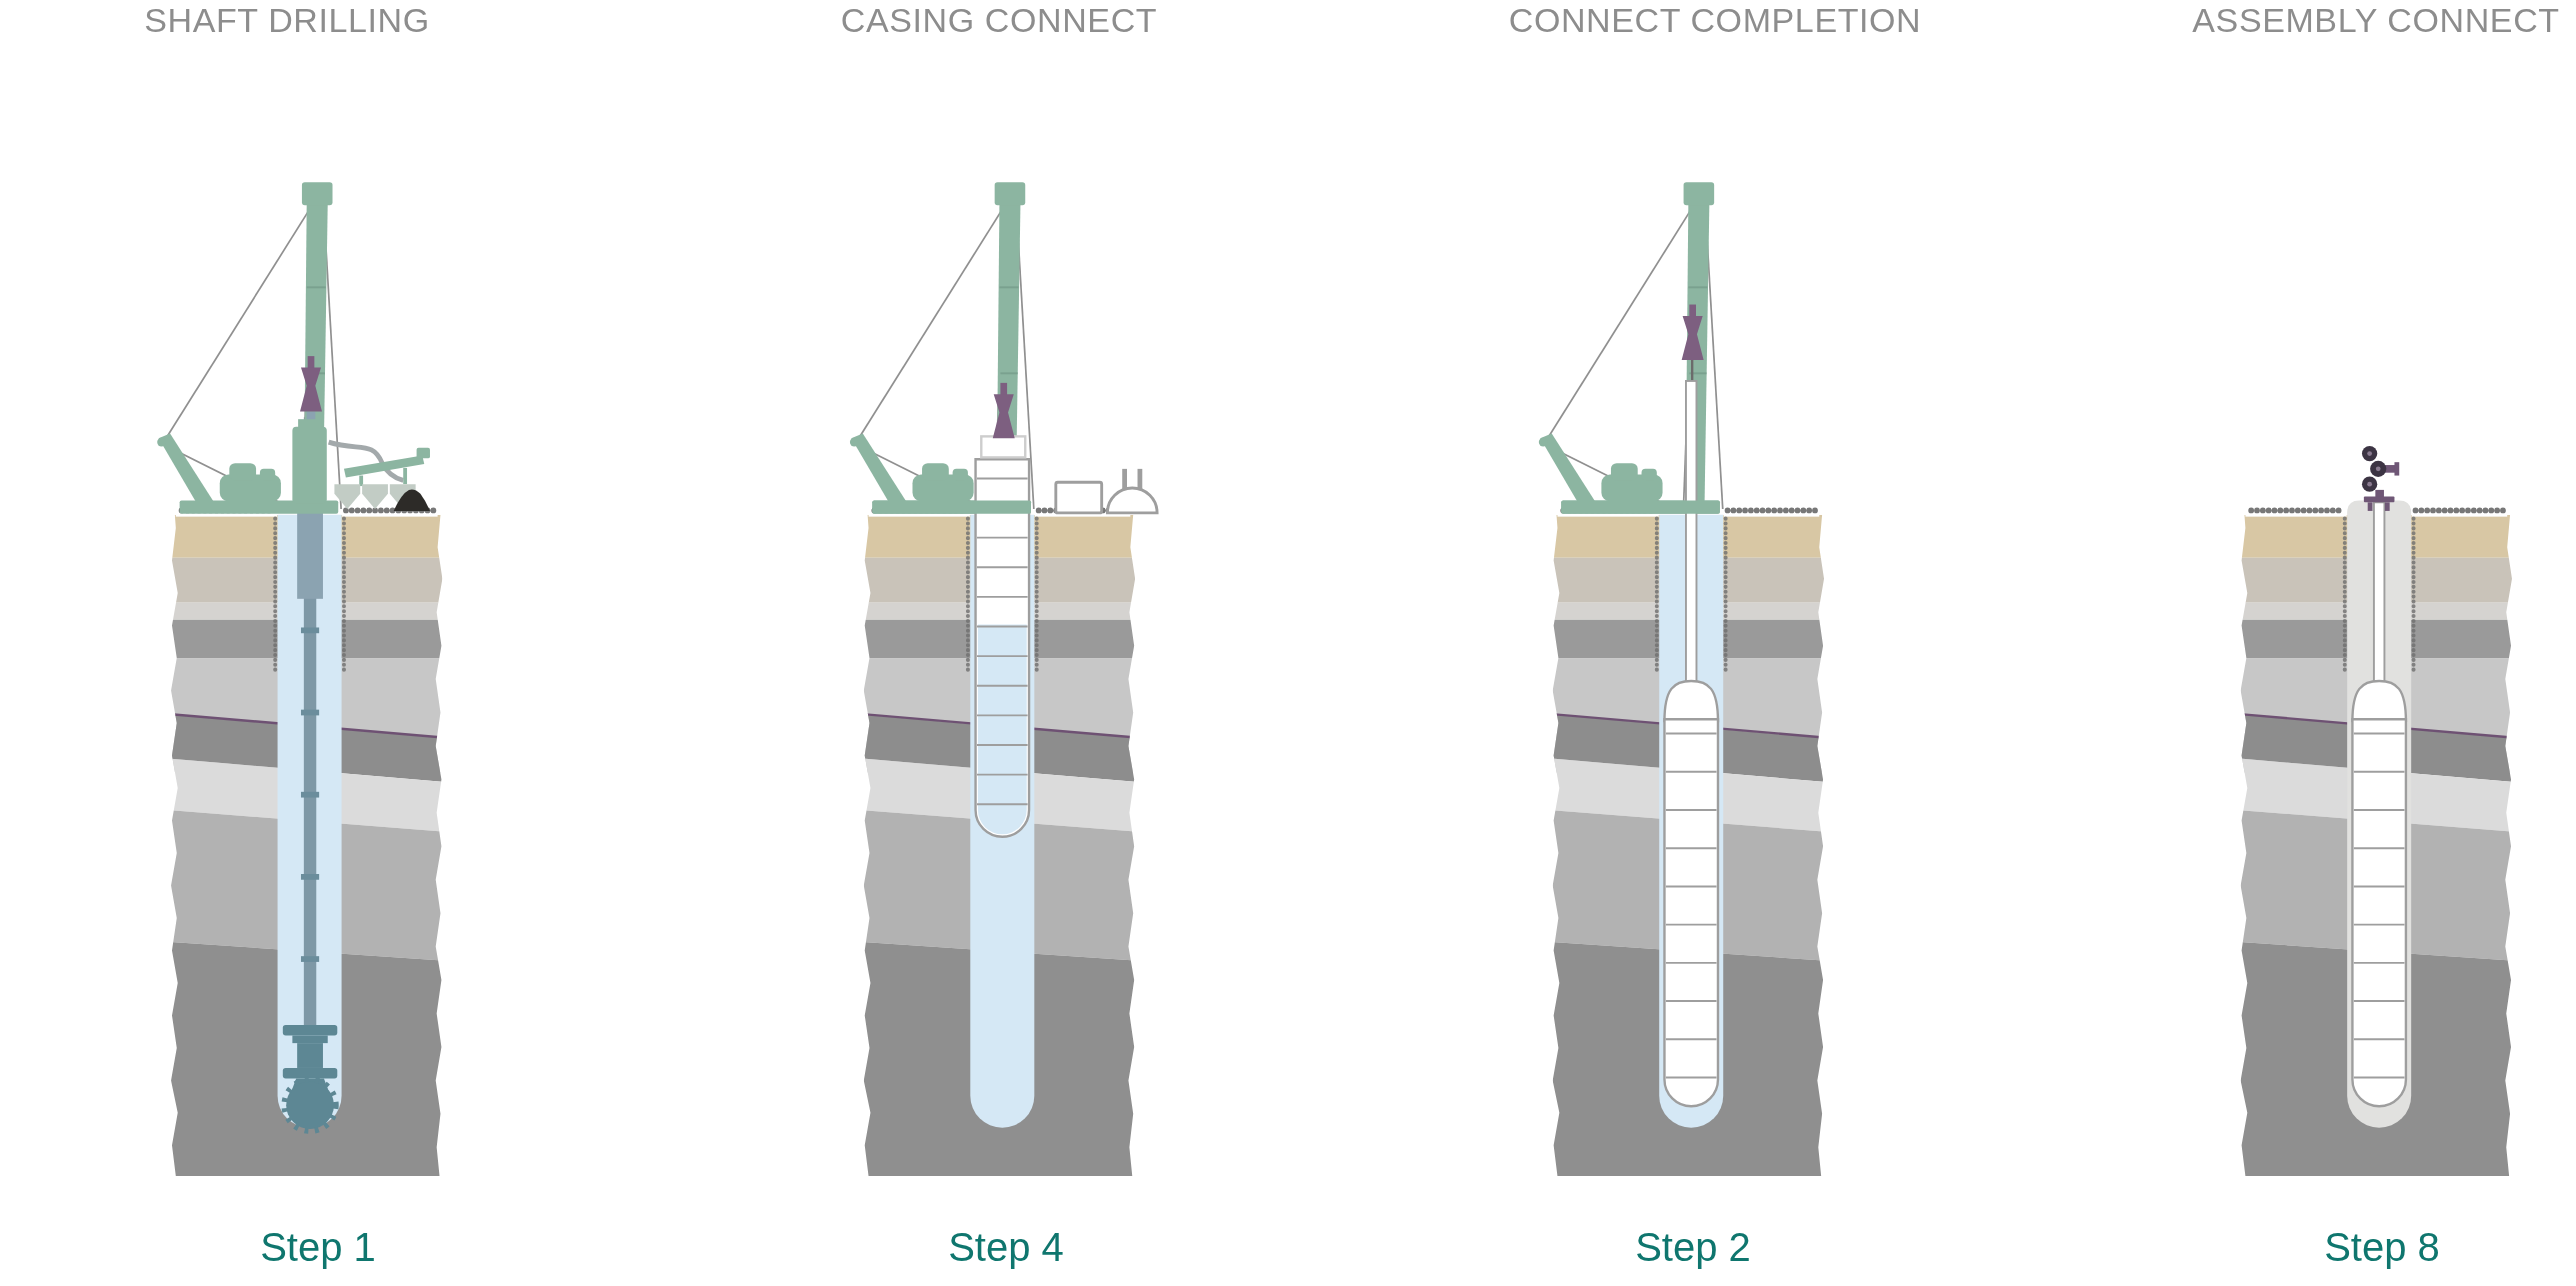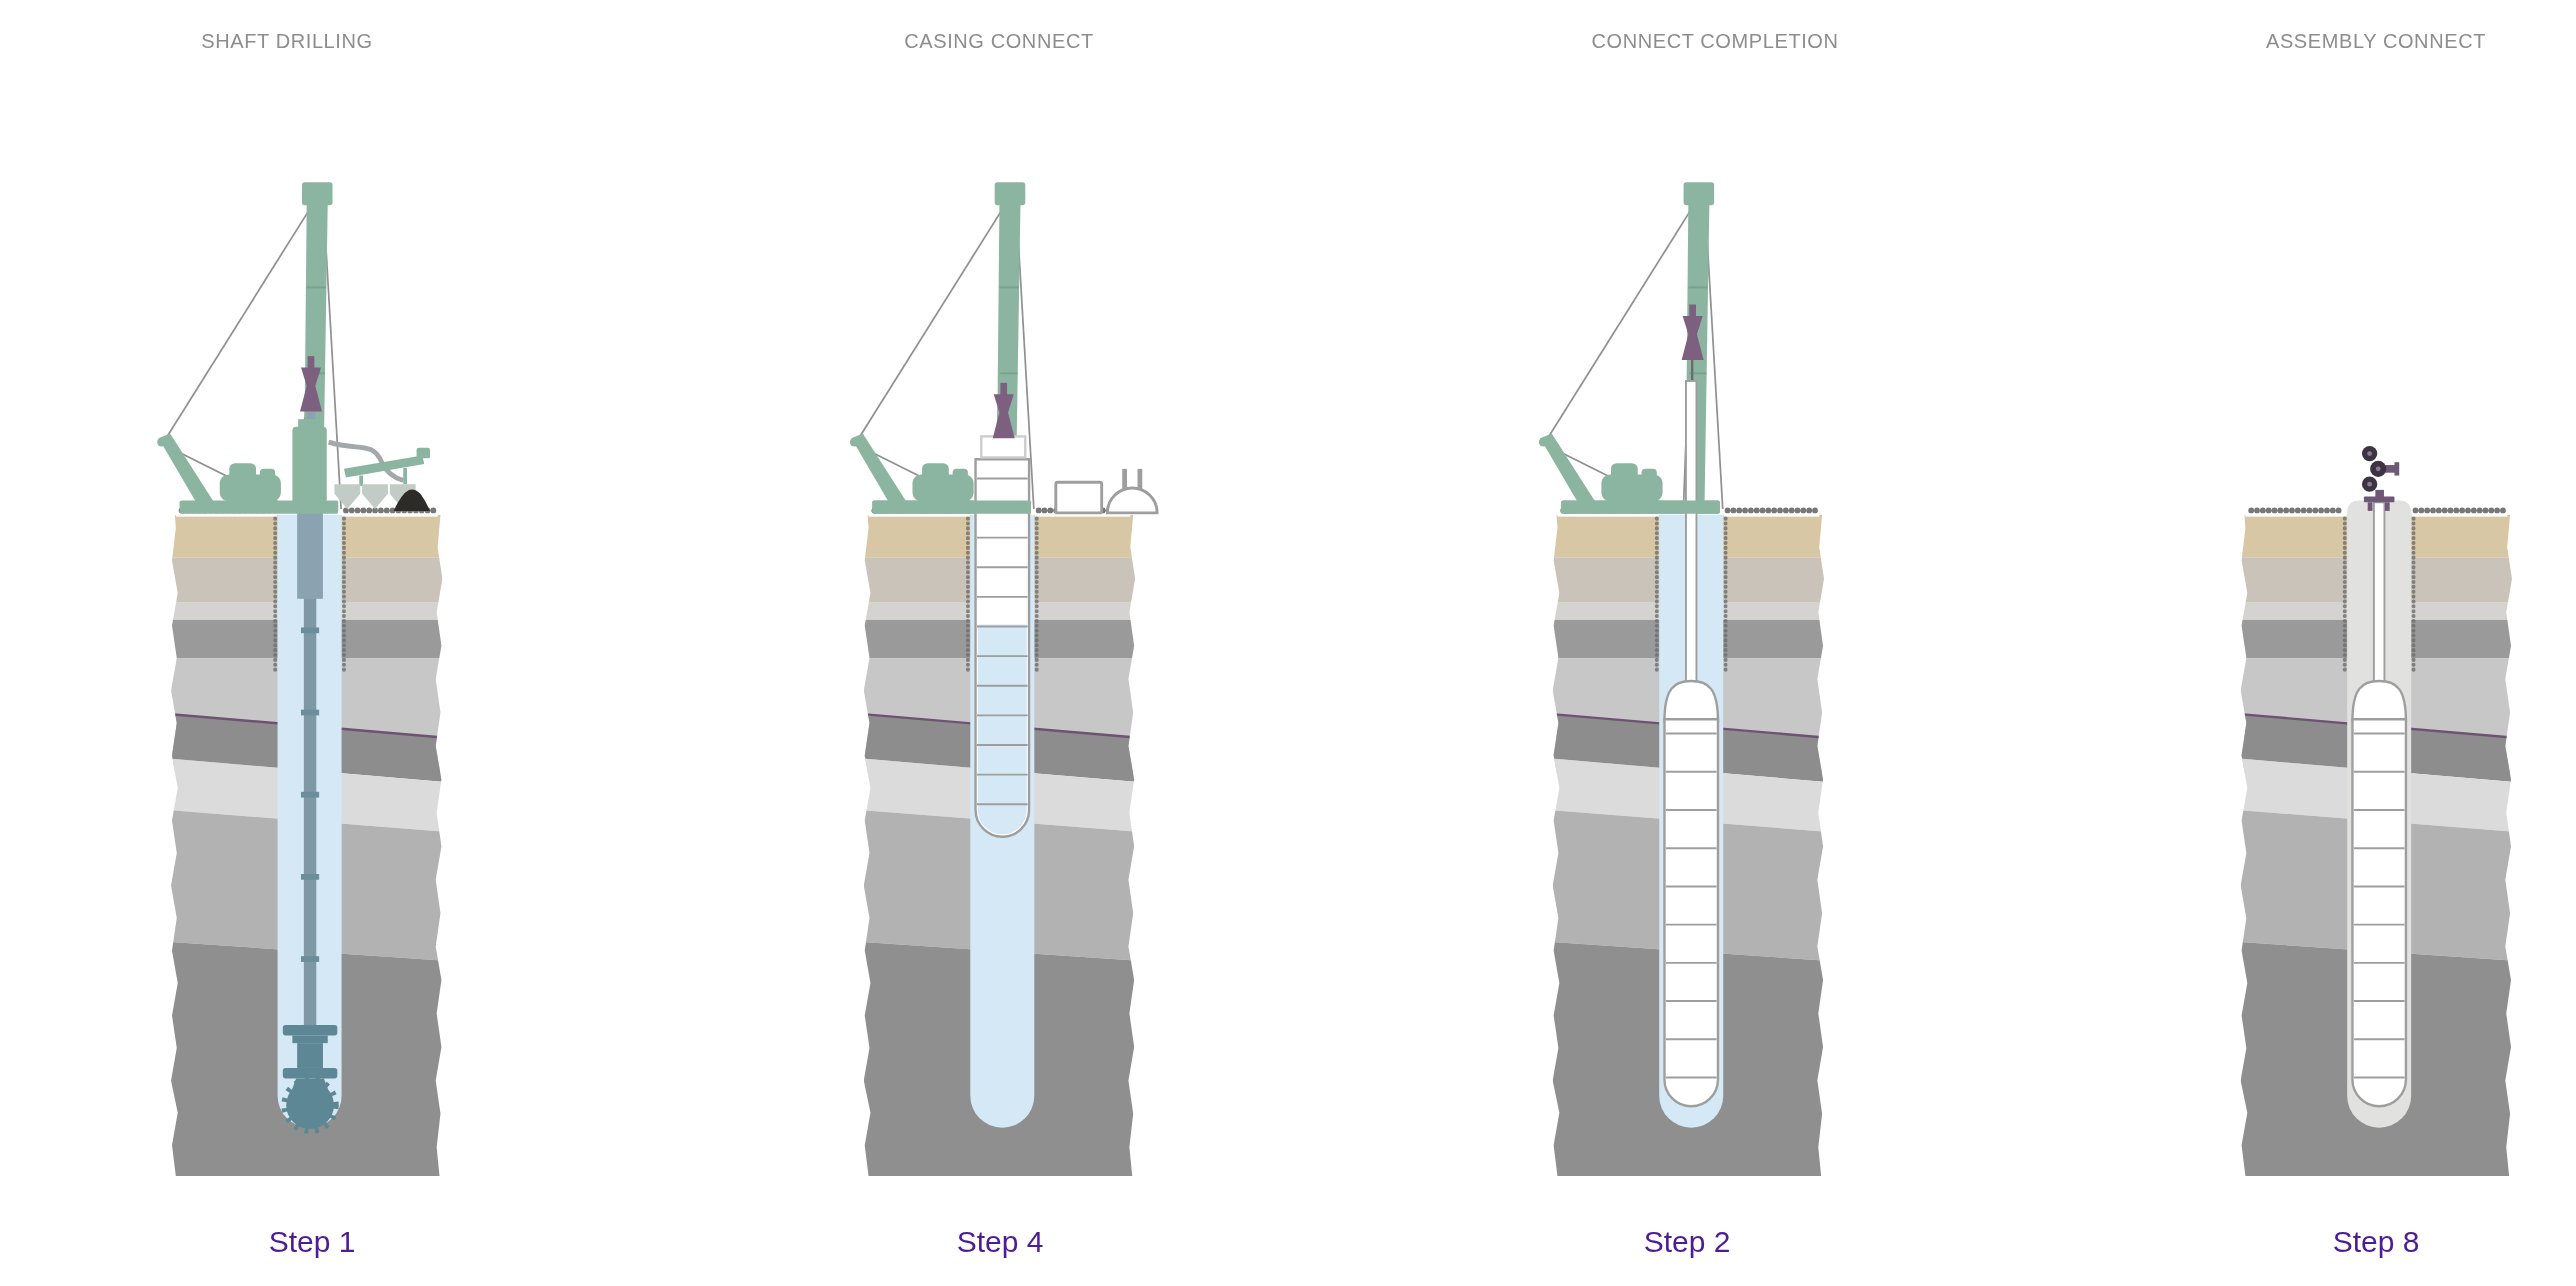--- a/index.html
+++ b/index.html
@@ -1,21 +1,21 @@
 <!DOCTYPE html>
 <html><head>
 <meta charset="utf-8">
 <style>
   html,body{margin:0;padding:0;background:#ffffff;}
   #stage{position:relative;width:2576px;height:1286px;background:#ffffff;overflow:hidden;
          font-family:"Liberation Sans", sans-serif;}
-  .panel-title{position:absolute;top:30px;transform:translateX(-50%);
-         font-size:20px;font-weight:500;letter-spacing:0.6px;color:#8d8d8d;white-space:nowrap;}
+  .panel-title{position:absolute;top:1px;transform:translateX(-50%);
+         font-size:34px;font-weight:500;letter-spacing:0.6px;color:#8d8d8d;white-space:nowrap;}
   .step-label{position:absolute;top:1225px;transform:translateX(-50%);
-         font-size:30px;font-weight:500;color:#4c1d95;white-space:nowrap;}
+         font-size:40px;font-weight:500;color:#0f766e;white-space:nowrap;margin-left:6px;}
   #art{position:absolute;left:0;top:96px;}
   
   .dots{stroke:#5f5f5f;stroke-width:6;stroke-dasharray:0.1 6;stroke-linecap:round;fill:none;opacity:.85;}
   .dotsv{stroke:#6e6e6e;stroke-width:4.2;stroke-dasharray:0.1 5;stroke-linecap:round;fill:none;opacity:.8;}
   .wire{stroke:#909090;stroke-width:1.8;fill:none;}
   .casing{fill:#ffffff;stroke:#9e9e9e;stroke-width:2.5;}
   .cbar{stroke:#9e9e9e;stroke-width:2;}
   .tank{fill:#ffffff;stroke:#9e9e9e;stroke-width:3;}
 </style>
 </head>

